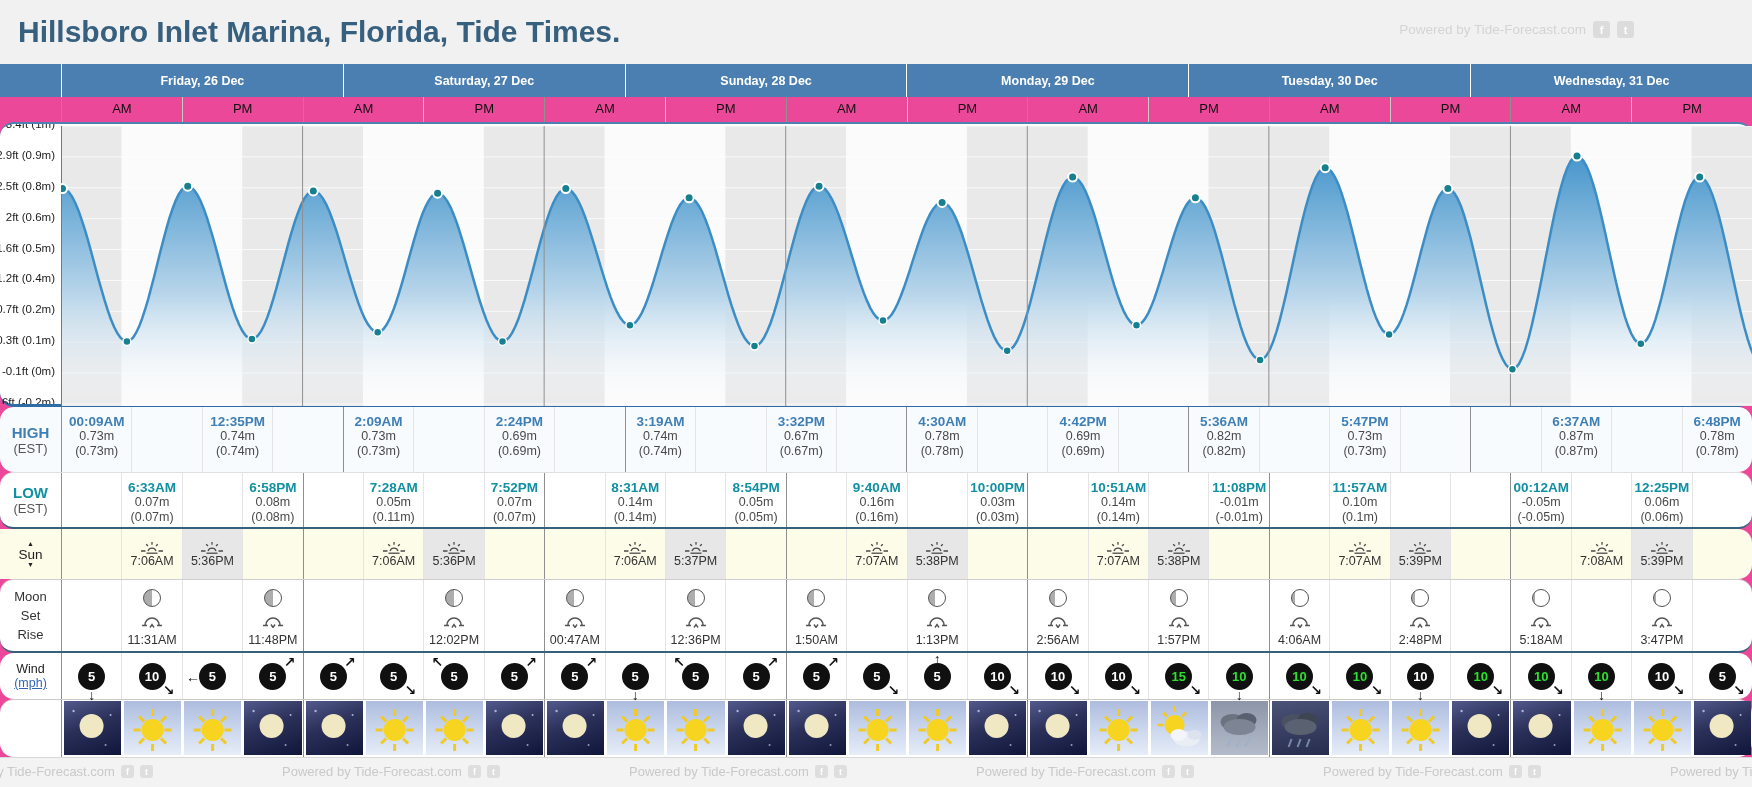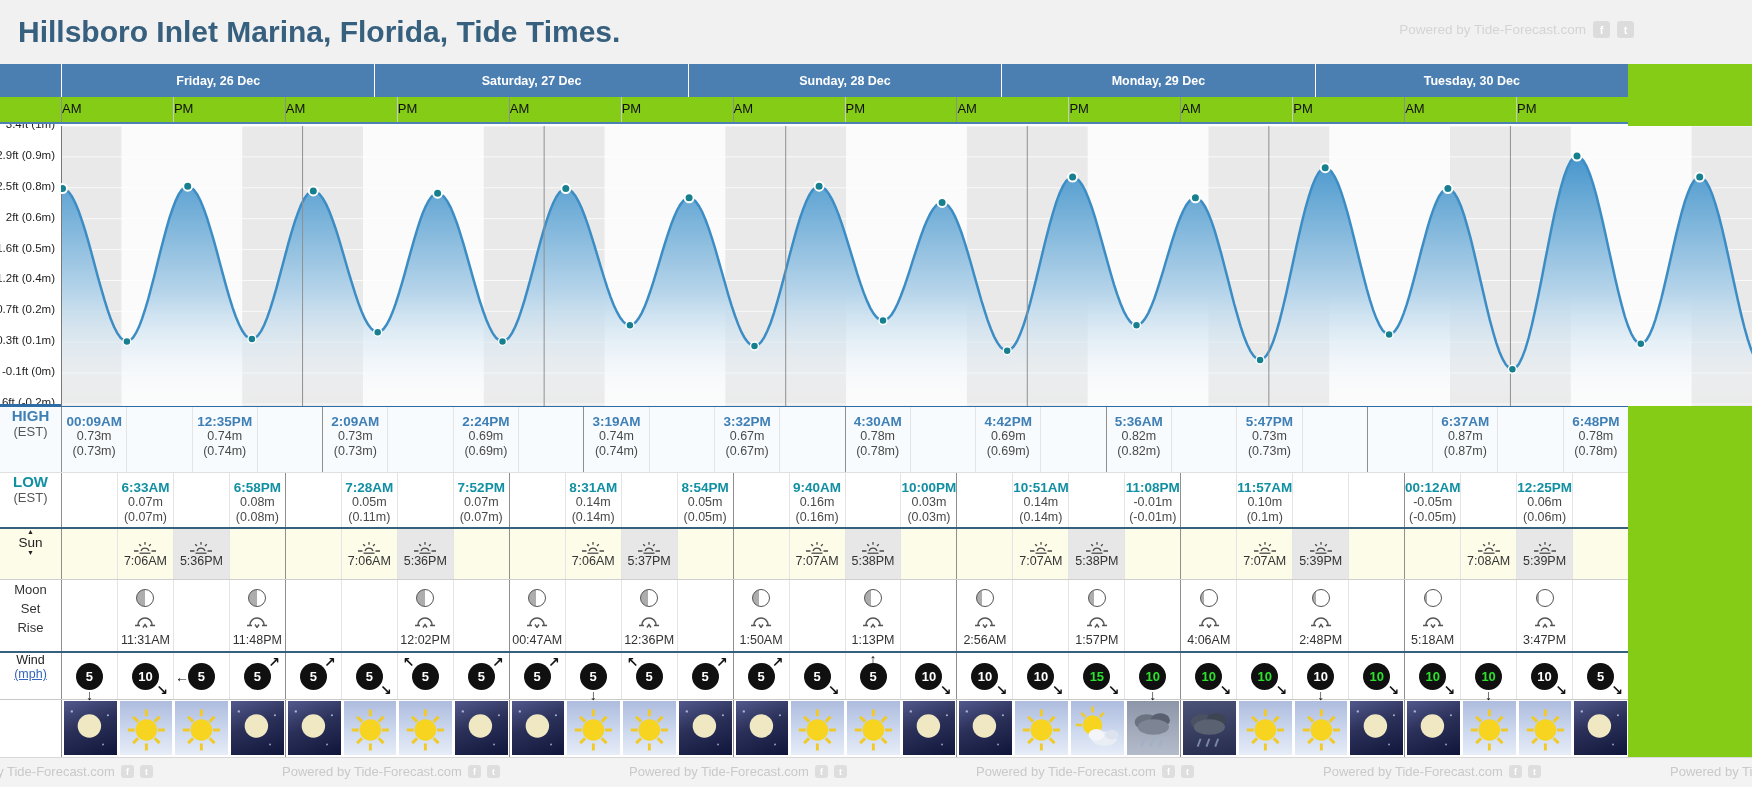--- a/index.html
+++ b/index.html
@@ -1,54 +1,54 @@
 <!DOCTYPE html>
 <html><head>
 <meta charset="utf-8">
 <style>
   html,body{margin:0;padding:0;background:#fff;}
-  .app{position:relative;width:1752px;height:787px;background:#84cc16;overflow:hidden;
+  .app{position:relative;width:1752px;height:787px;background:#ec4899;overflow:hidden;
        font-family:"Liberation Sans","DejaVu Sans",sans-serif;}
-  .row{display:flex;width:1628px;box-sizing:border-box;}
+  .row{display:flex;width:1752px;box-sizing:border-box;border-radius:14px;}
   .gutter{width:61px;flex:0 0 61px;box-sizing:border-box;position:relative;}
   .days-track{flex:1;display:flex;min-width:0;}
   .day-col{flex:1;box-sizing:border-box;border-left:1px solid #8f8f8f;display:flex;min-width:0;}
   
   #title-row{height:64px;background:#f1f1f1;display:flex;align-items:center;padding-left:18px;box-sizing:border-box;position:relative;}
   #title-main{font-size:30px;font-weight:bold;color:#37607f;}
   #title-suffix{font-size:30px;color:#2b2b2b;white-space:pre;}
   .powered-top{position:absolute;right:118px;top:21px;display:flex;align-items:center;gap:7px;}
   .powered-top .ptext{color:#d4d4d4;font-size:13.5px;}
   .share-sq{width:17px;height:17px;border-radius:3px;background:#dcdcdc;color:#fff;font-size:11px;font-weight:bold;
             display:flex;align-items:center;justify-content:center;}
   
   #header-row{height:33px;}
   .corner{background:#4b7fb1;}
   .day-head{flex:1;background:#4b7fb1;color:#fff;font-size:12.5px;font-weight:bold;
             display:flex;align-items:center;justify-content:center;border-left:1px solid #fff;min-width:0;}
   
   #ampm-row{height:25px;}
-  .ampm-col .half{flex:1;font-size:13px;color:#111;line-height:24px;}
+  .ampm-col .half{flex:1;text-align:center;font-size:13px;color:#111;line-height:24px;}
   .ampm-col .half.pm{border-left:1px solid #c9c9c9;}
   
   #chart-row{height:285px;border-top:2px solid #4d81b4;border-bottom:3px solid #2d6ca5;position:relative;background:#fff;}
   #chartsvg{position:absolute;left:61px;top:2px;}
   .ylab{position:absolute;right:6px;transform:translateY(-50%);font-size:11.5px;color:#1d1d1d;white-space:nowrap;}
   #chart-row .gutter{overflow:hidden;height:280px;}
   
   #high-row{height:65px;background:#f7fbfe;}
   #low-row{height:57px;background:#fff;border-top:1px solid #e0e0e0;border-bottom:2px solid #35617f;}
   .subcell{flex:1;border-left:1px solid #e4e4e4;box-sizing:border-box;display:flex;flex-direction:column;
            align-items:center;min-width:0;}
   .subcell:first-child{border-left:none;}
   .tide-time{font-size:13.5px;font-weight:bold;padding-top:7px;white-space:nowrap;}
   .high .tide-time{color:#3f7fb5;}
   .low .tide-time{color:#1190a2;}
   .tide-h{font-size:12.5px;color:#4a4a4a;line-height:15px;white-space:nowrap;}
-  .rowlabel{display:flex;flex-direction:column;align-items:center;justify-content:flex-start;height:100%;}
+  .rowlabel{display:flex;flex-direction:column;align-items:center;justify-content:center;height:100%;}
   .lab-high{color:#3f7fb5;font-weight:bold;font-size:15px;}
   .lab-low{color:#1190a2;font-weight:bold;font-size:15px;}
   .lab-est{color:#555;font-size:13px;}
   
   #sun-row{height:50px;background:#fdfce9;}
   #sun-row .gutter{background:#fdfce9;}
   .sun-cell{justify-content:center;}
   .sun-cell.sunset{background:#e7e7e7;}
   .sun-time{font-size:12.5px;color:#333;}
   .tri{font-size:7px;color:#222;line-height:6px;}
@@ -106,20 +106,21 @@
   </div>
 
   <div id="header-row" class="row">
     <div class="gutter corner"></div>
     <div class="days-track" id="hdr-track">
         <div class="day-head">Friday, 26 Dec</div>
         <div class="day-head">Saturday, 27 Dec</div>
         <div class="day-head">Sunday, 28 Dec</div>
         <div class="day-head">Monday, 29 Dec</div>
         <div class="day-head">Tuesday, 30 Dec</div>
+        <div class="day-head">Wednesday, 31 Dec</div>
       </div>
   </div>
 
   <div id="ampm-row" class="row">
     <div class="gutter"></div>
     <div class="days-track" id="ampm-track">
         <div class="day-col ampm-col">
           <div class="half am">AM</div>
           <div class="half pm">PM</div>
         </div>

